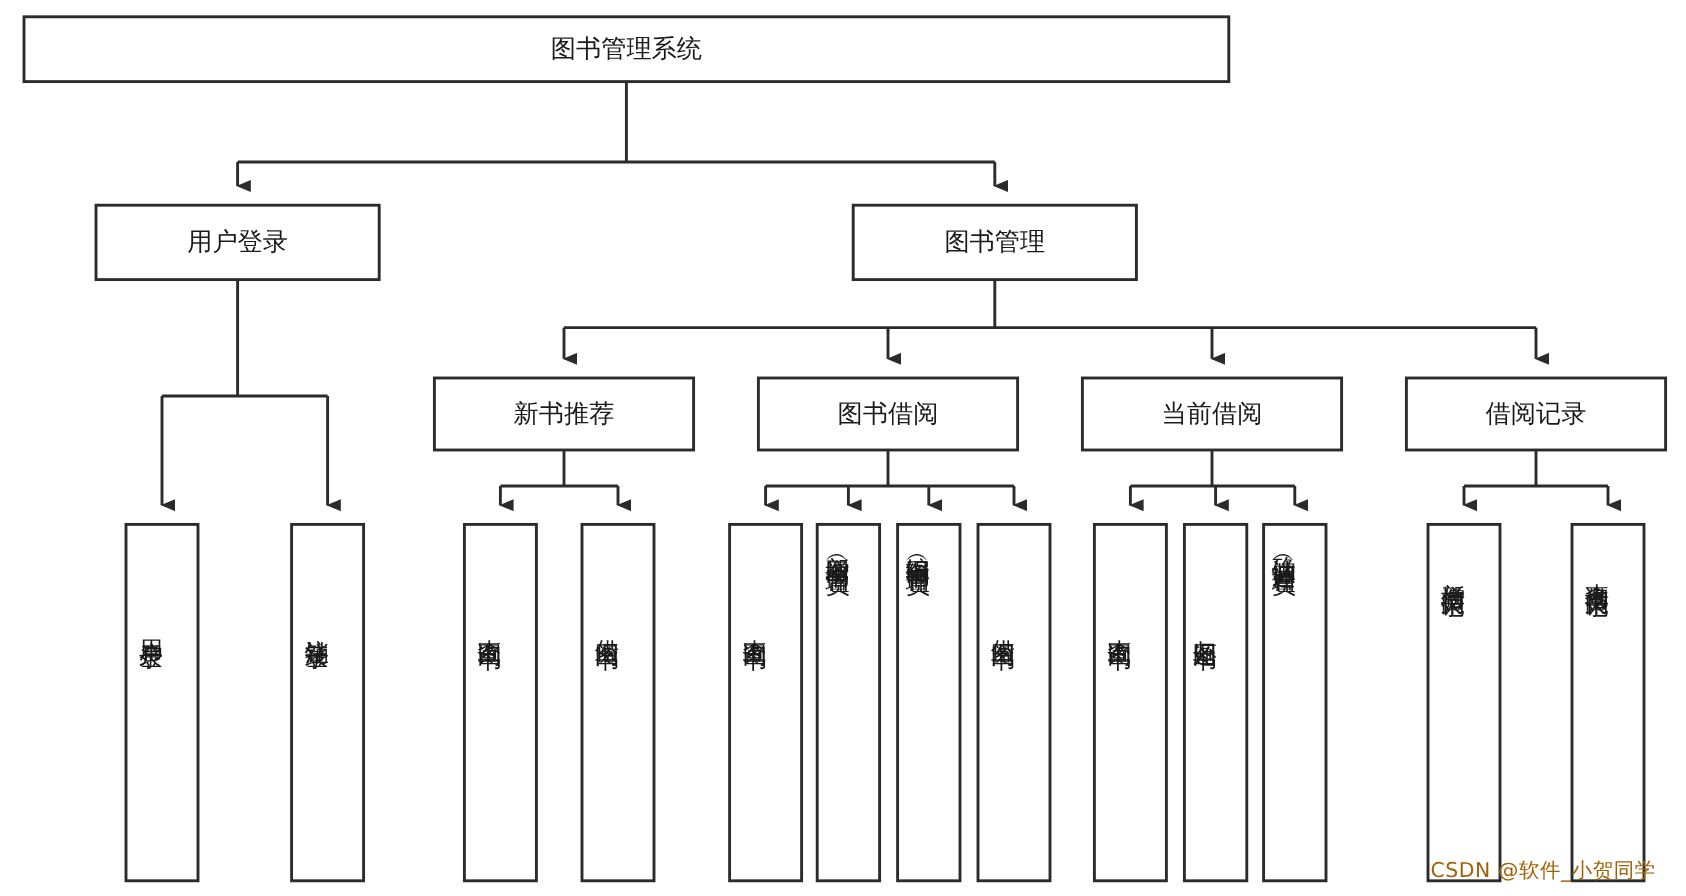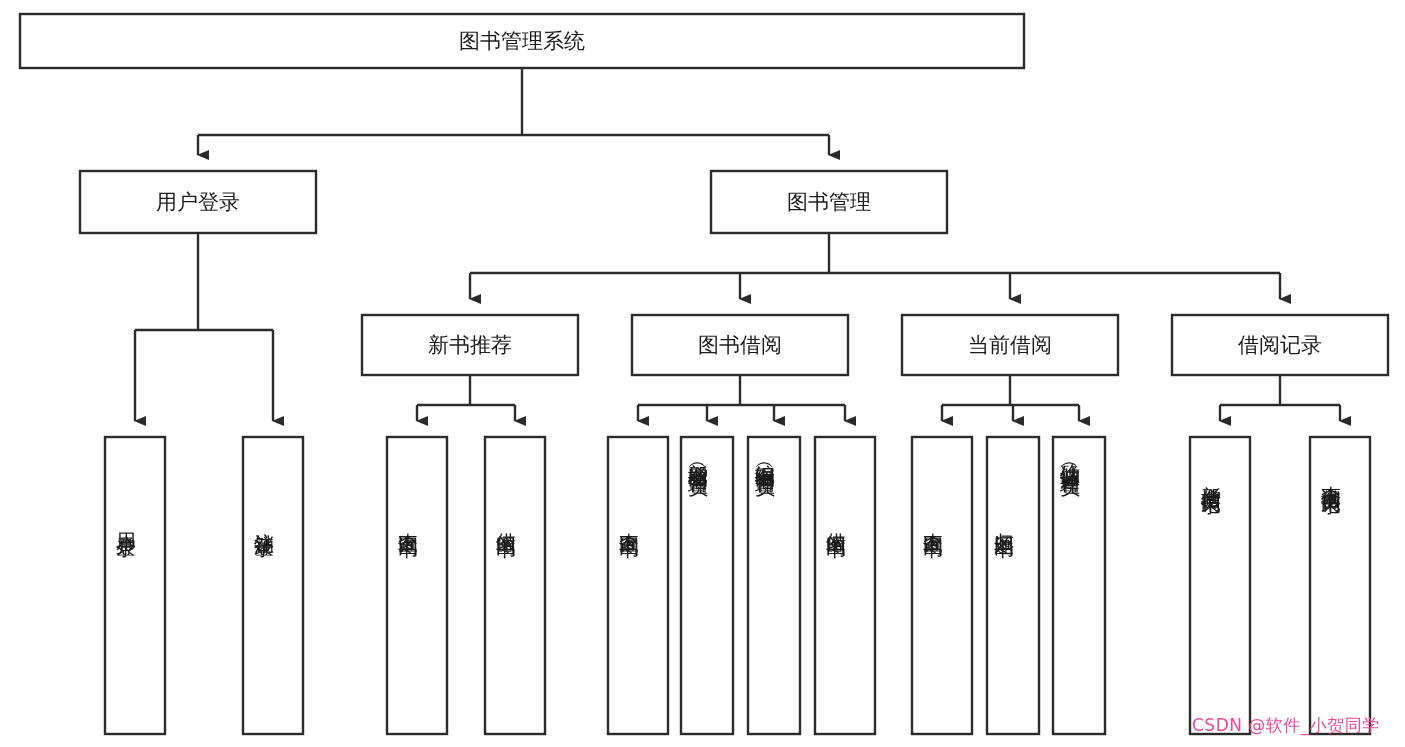--- a/index.html
+++ b/index.html
@@ -57,21 +57,21 @@
     white-space: nowrap;
     pointer-events: none;
     text-align: start;
   }
   .watermark {
     position: absolute;
     left: 1192px;
     top: 714px;
     font-family: "DejaVu Sans", "Liberation Sans", sans-serif;
     font-size: 17px;
-    color: #ec4899;
+    color: #a16207;
     white-space: nowrap;
     letter-spacing: 0.5px;
   }
 </style>
 </head>
 <body>
 
 <div id="diagram-root">
 
   <svg class="diagram" width="1405" height="747" viewBox="0 0 1405 747">

